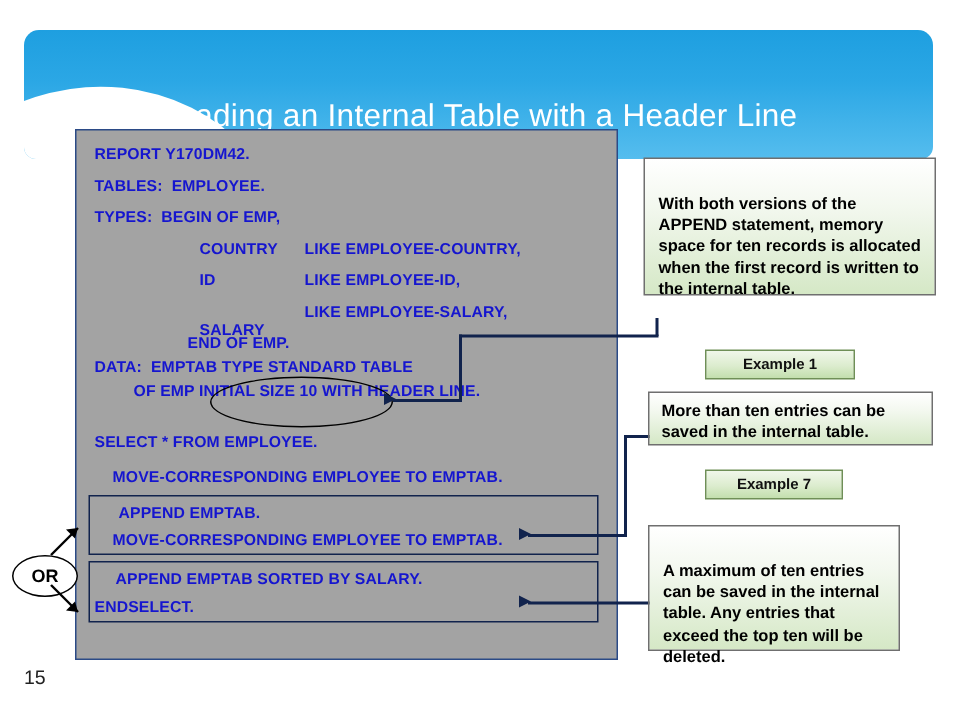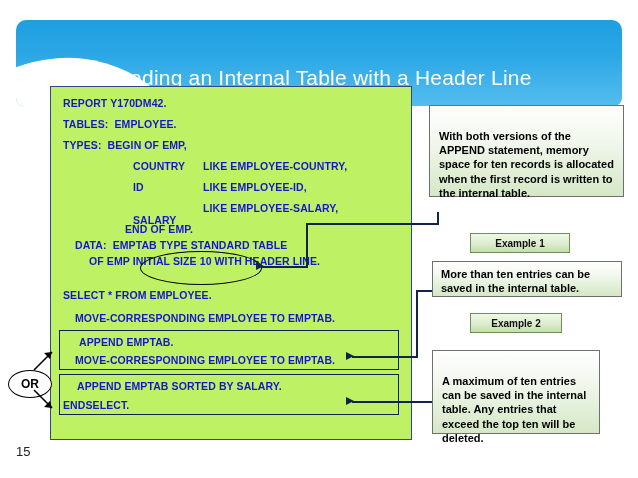--- a/index.html
+++ b/index.html
@@ -22,21 +22,21 @@
   }
   .banner-title{
     position:absolute;left:0;top:46px;width:606px;text-align:center;
     color:#ffffff;font-size:21px;font-weight:300;letter-spacing:.2px;
     white-space:nowrap;
   }
 
   
   .code-panel{
     position:absolute;left:50px;top:86px;width:362px;height:354px;
-    background:#bef264;border:1px solid #2b4a86;
+    background:#a3a3a3;border:1px solid #2b4a86;
     box-sizing:border-box;
   }
   .code-line{
     position:absolute;color:#1515cf;font-weight:bold;font-size:10.5px;
     white-space:pre;letter-spacing:.1px;
   }
 
   
   .code-group{
     position:absolute;border:1.6px solid #11234d;box-sizing:border-box;
@@ -107,21 +107,21 @@
     <div class="code-line" style="left:82px;top:73px;">COUNTRY</div>
     <div class="code-line" style="left:152px;top:73px;">LIKE EMPLOYEE-COUNTRY,</div>
 
     <div class="code-line" style="left:82px;top:94px;">ID</div>
     <div class="code-line" style="left:152px;top:94px;">LIKE EMPLOYEE-ID,</div>
 
     <div class="code-line" style="left:82px;top:127px;">SALARY</div>
     <div class="code-line" style="left:152px;top:115px;">LIKE EMPLOYEE-SALARY,</div>
 
     <div class="code-line" style="left:42px;top:136px;padding-left:32px;">END OF EMP.</div>
-    <div class="code-line" style="left:24px;top:152px;">DATA:  EMPTAB TYPE STANDARD TABLE</div>
+    <div class="code-line" style="left:12px;top:152px;">DATA:  EMPTAB TYPE STANDARD TABLE</div>
     <div class="code-line" style="left:38px;top:168px;">OF EMP INITIAL SIZE 10 WITH HEADER LINE.</div>
 
     <div class="code-line" style="left:12px;top:202px;">SELECT * FROM EMPLOYEE.</div>
     <div class="code-line" style="left:24px;top:225px;">MOVE-CORRESPONDING EMPLOYEE TO EMPTAB.</div>
 
     <div class="code-group" style="left:8px;top:243px;width:340px;height:40px;"></div>
     <div class="code-line" style="left:28px;top:249px;">APPEND EMPTAB.</div>
     <div class="code-line" style="left:24px;top:267px;">MOVE-CORRESPONDING EMPLOYEE TO EMPTAB.</div>
 
     <div class="code-group" style="left:8px;top:287px;width:340px;height:41px;"></div>
@@ -153,19 +153,19 @@
 
   <div class="ln h" style="left:352px;top:401px;width:86px;"></div>
   <div class="arrowL" style="left:346px;top:397px;transform:scaleX(-1);"></div>
 
   <div class="callout" style="left:429px;top:105px;width:195px;height:92px;">With both versions of the APPEND statement, memory space for ten records is allocated when the first record is written to the internal table.</div>
 
   <div class="ex-box" style="left:470px;top:233px;width:100px;height:20px;">Example 1</div>
 
   <div class="callout" style="left:432px;top:261px;width:190px;height:36px;padding:5px 8px;">More than ten entries can be saved in the internal table.</div>
 
-  <div class="ex-box" style="left:470px;top:313px;width:92px;height:20px;">Example 2</div>
+  <div class="ex-box" style="left:470px;top:313px;width:92px;height:20px;">Example 7</div>
 
   <div class="callout" style="left:432px;top:350px;width:168px;height:84px;">A maximum of ten entries can be saved in the internal table.  Any entries that exceed the top ten will be deleted.</div>
 
   <div class="pagenum">15</div>
 
 </div>
 
 </body></html>

